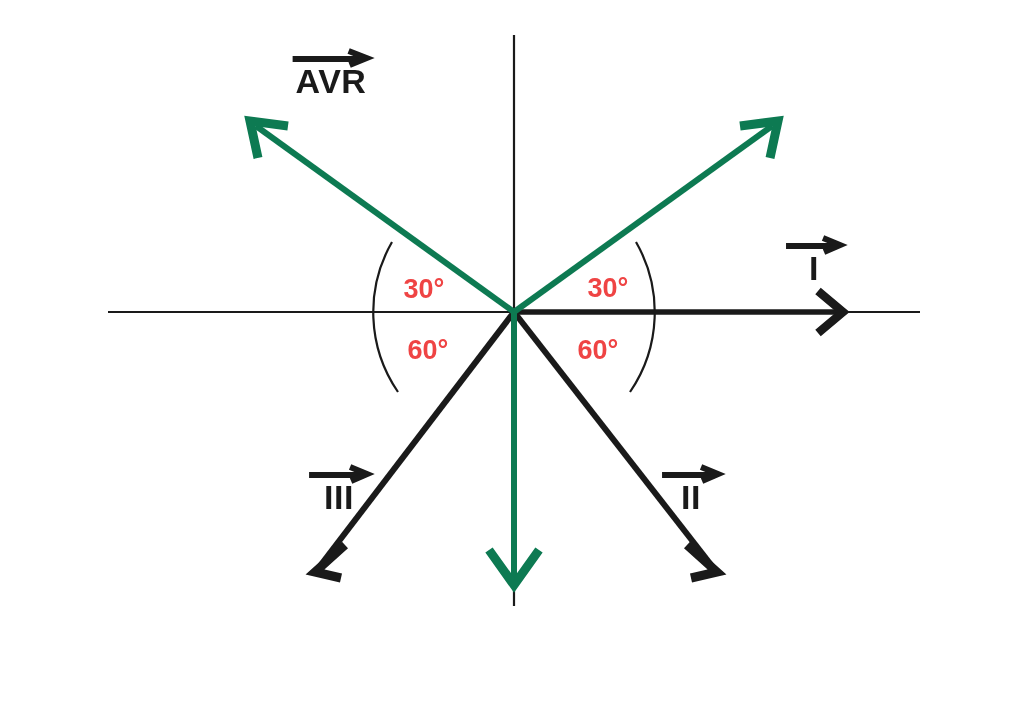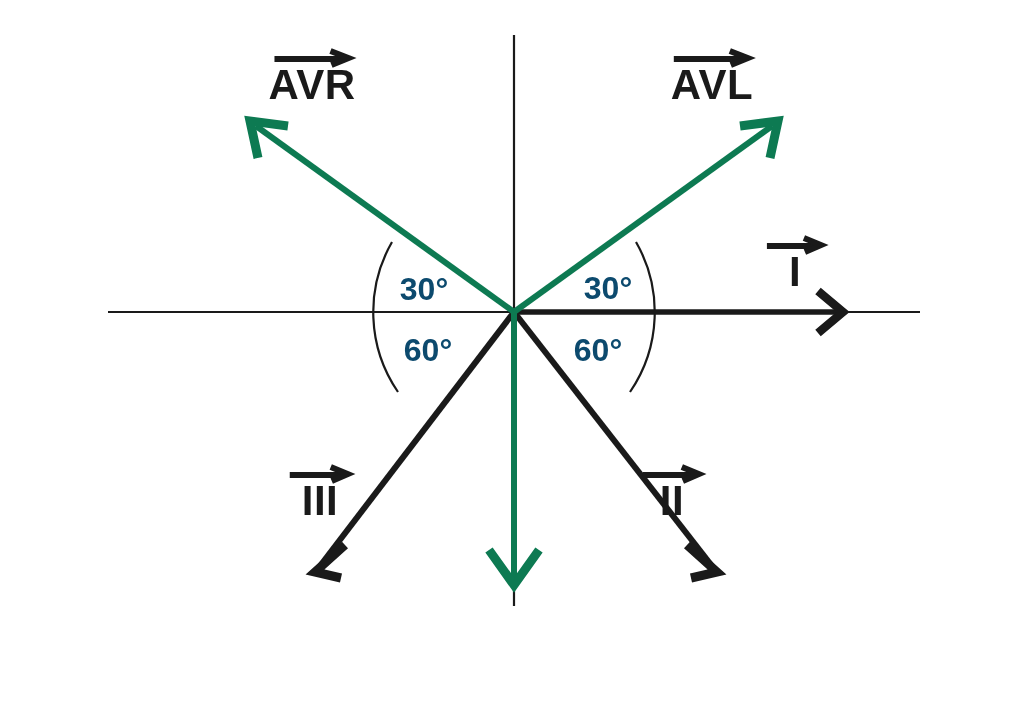--- a/index.html
+++ b/index.html
@@ -19,26 +19,27 @@
     position: absolute;
     left: 0;
     top: 0;
     width: 1024px;
     height: 720px;
   }
   .lead-label {
     position: absolute;
     font-family: "Liberation Sans", sans-serif;
     font-weight: bold;
-    font-size: 42px;
+    font-size: 34px;
     color: #1a1a1a;
     letter-spacing: 0.5px;
     line-height: 1;
     white-space: nowrap;
     transform: translate(-50%, 0);
+    margin-left: 19px;
   }
   .lead-label .vec-bar {
     display: block;
     position: relative;
     height: 13px;
     margin-bottom: 1px;
   }
   .lead-label .vec-bar svg {
     position: absolute;
     left: 50%;
@@ -47,22 +48,22 @@
     overflow: visible;
   }
   .lead-label .vec-text {
     display: block;
     text-align: center;
   }
   .angle-label {
     position: absolute;
     font-family: "Liberation Sans", sans-serif;
     font-weight: bold;
-    font-size: 32px;
-    color: #0c4a6e;
+    font-size: 27px;
+    color: #ef4444;
     white-space: nowrap;
     transform: translate(-50%, -50%);
   }
 </style>
 </head>
 <body>
 
 <div id="diagram-root">
 
   <svg id="hexaxial-svg" viewBox="0 0 1024 720">
@@ -107,29 +108,20 @@
   <div class="lead-label" style="left:312px; top:50px;">
     <span class="vec-bar">
       <svg width="78" height="13" viewBox="0 0 78 13">
         <line x1="1" y1="9" x2="72" y2="9" stroke="#1a1a1a" stroke-width="6"></line>
         <polyline points="57,1 75,8 58,15" fill="none" stroke="#1a1a1a" stroke-width="6" stroke-linecap="butt" stroke-linejoin="miter"></polyline>
       </svg>
     </span>
     <span class="vec-text">AVR</span>
   </div>
 
-  <div class="lead-label" style="left:712px; top:50px;">
-    <span class="vec-bar">
-      <svg width="78" height="13" viewBox="0 0 78 13">
-        <line x1="1" y1="9" x2="72" y2="9" stroke="#1a1a1a" stroke-width="6"></line>
-        <polyline points="57,1 75,8 58,15" fill="none" stroke="#1a1a1a" stroke-width="6" stroke-linecap="butt" stroke-linejoin="miter"></polyline>
-      </svg>
-    </span>
-    <span class="vec-text">AVL</span>
-  </div>
 
 
   <div class="lead-label" style="left:795px; top:237px;">
     <span class="vec-bar">
       <svg width="58" height="13" viewBox="0 0 58 13">
         <line x1="1" y1="9" x2="52" y2="9" stroke="#1a1a1a" stroke-width="6"></line>
         <polyline points="38,1 55,8 39,15" fill="none" stroke="#1a1a1a" stroke-width="6" stroke-linecap="butt" stroke-linejoin="miter"></polyline>
       </svg>
     </span>
     <span class="vec-text">I</span>

